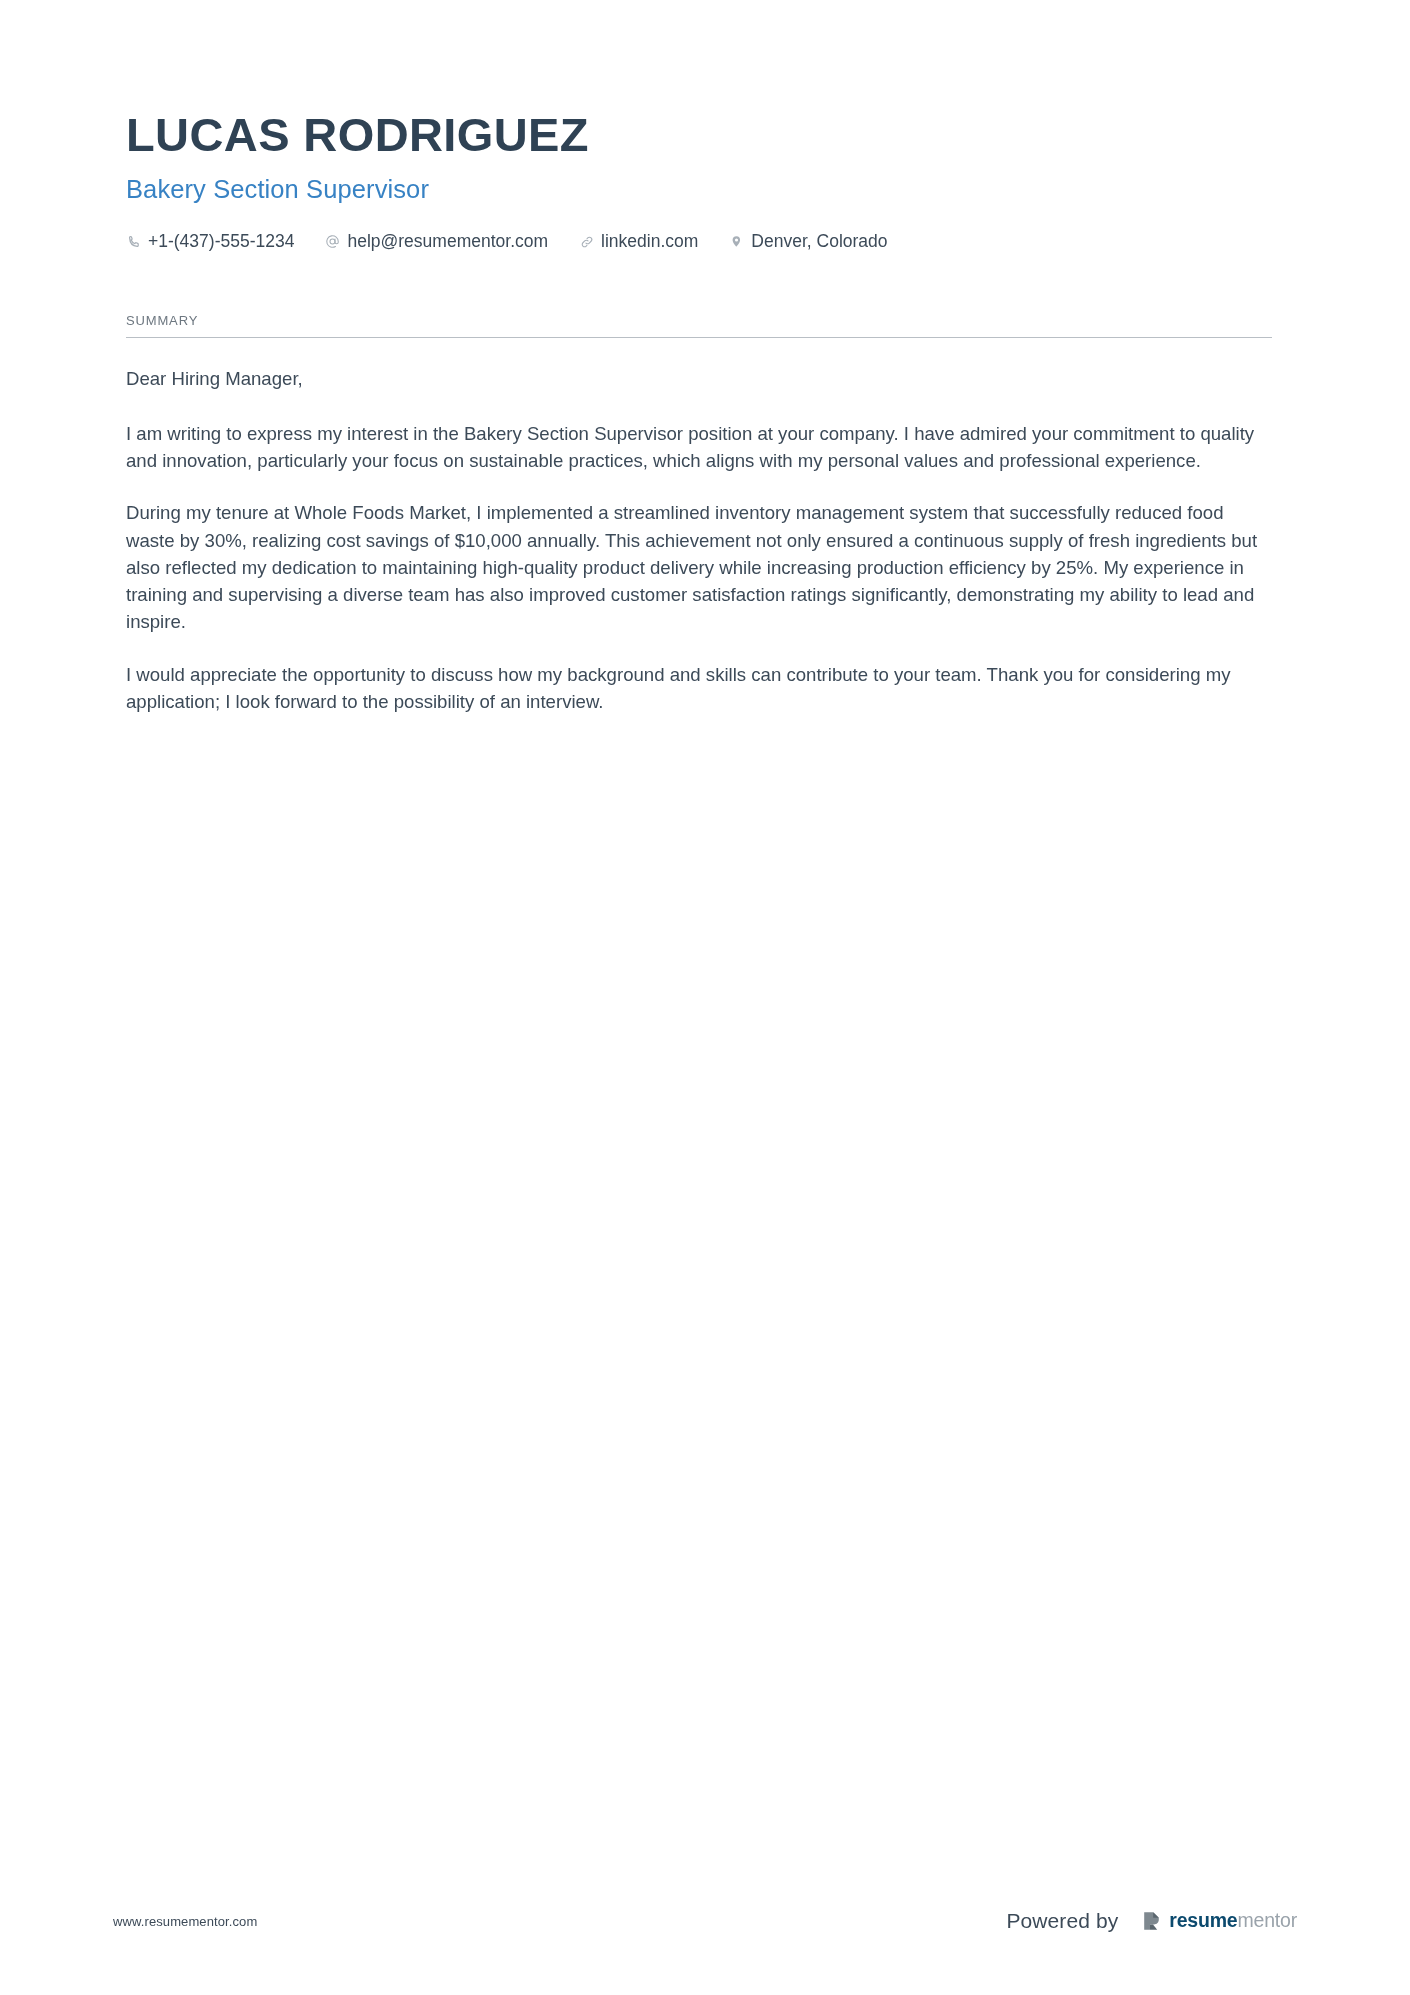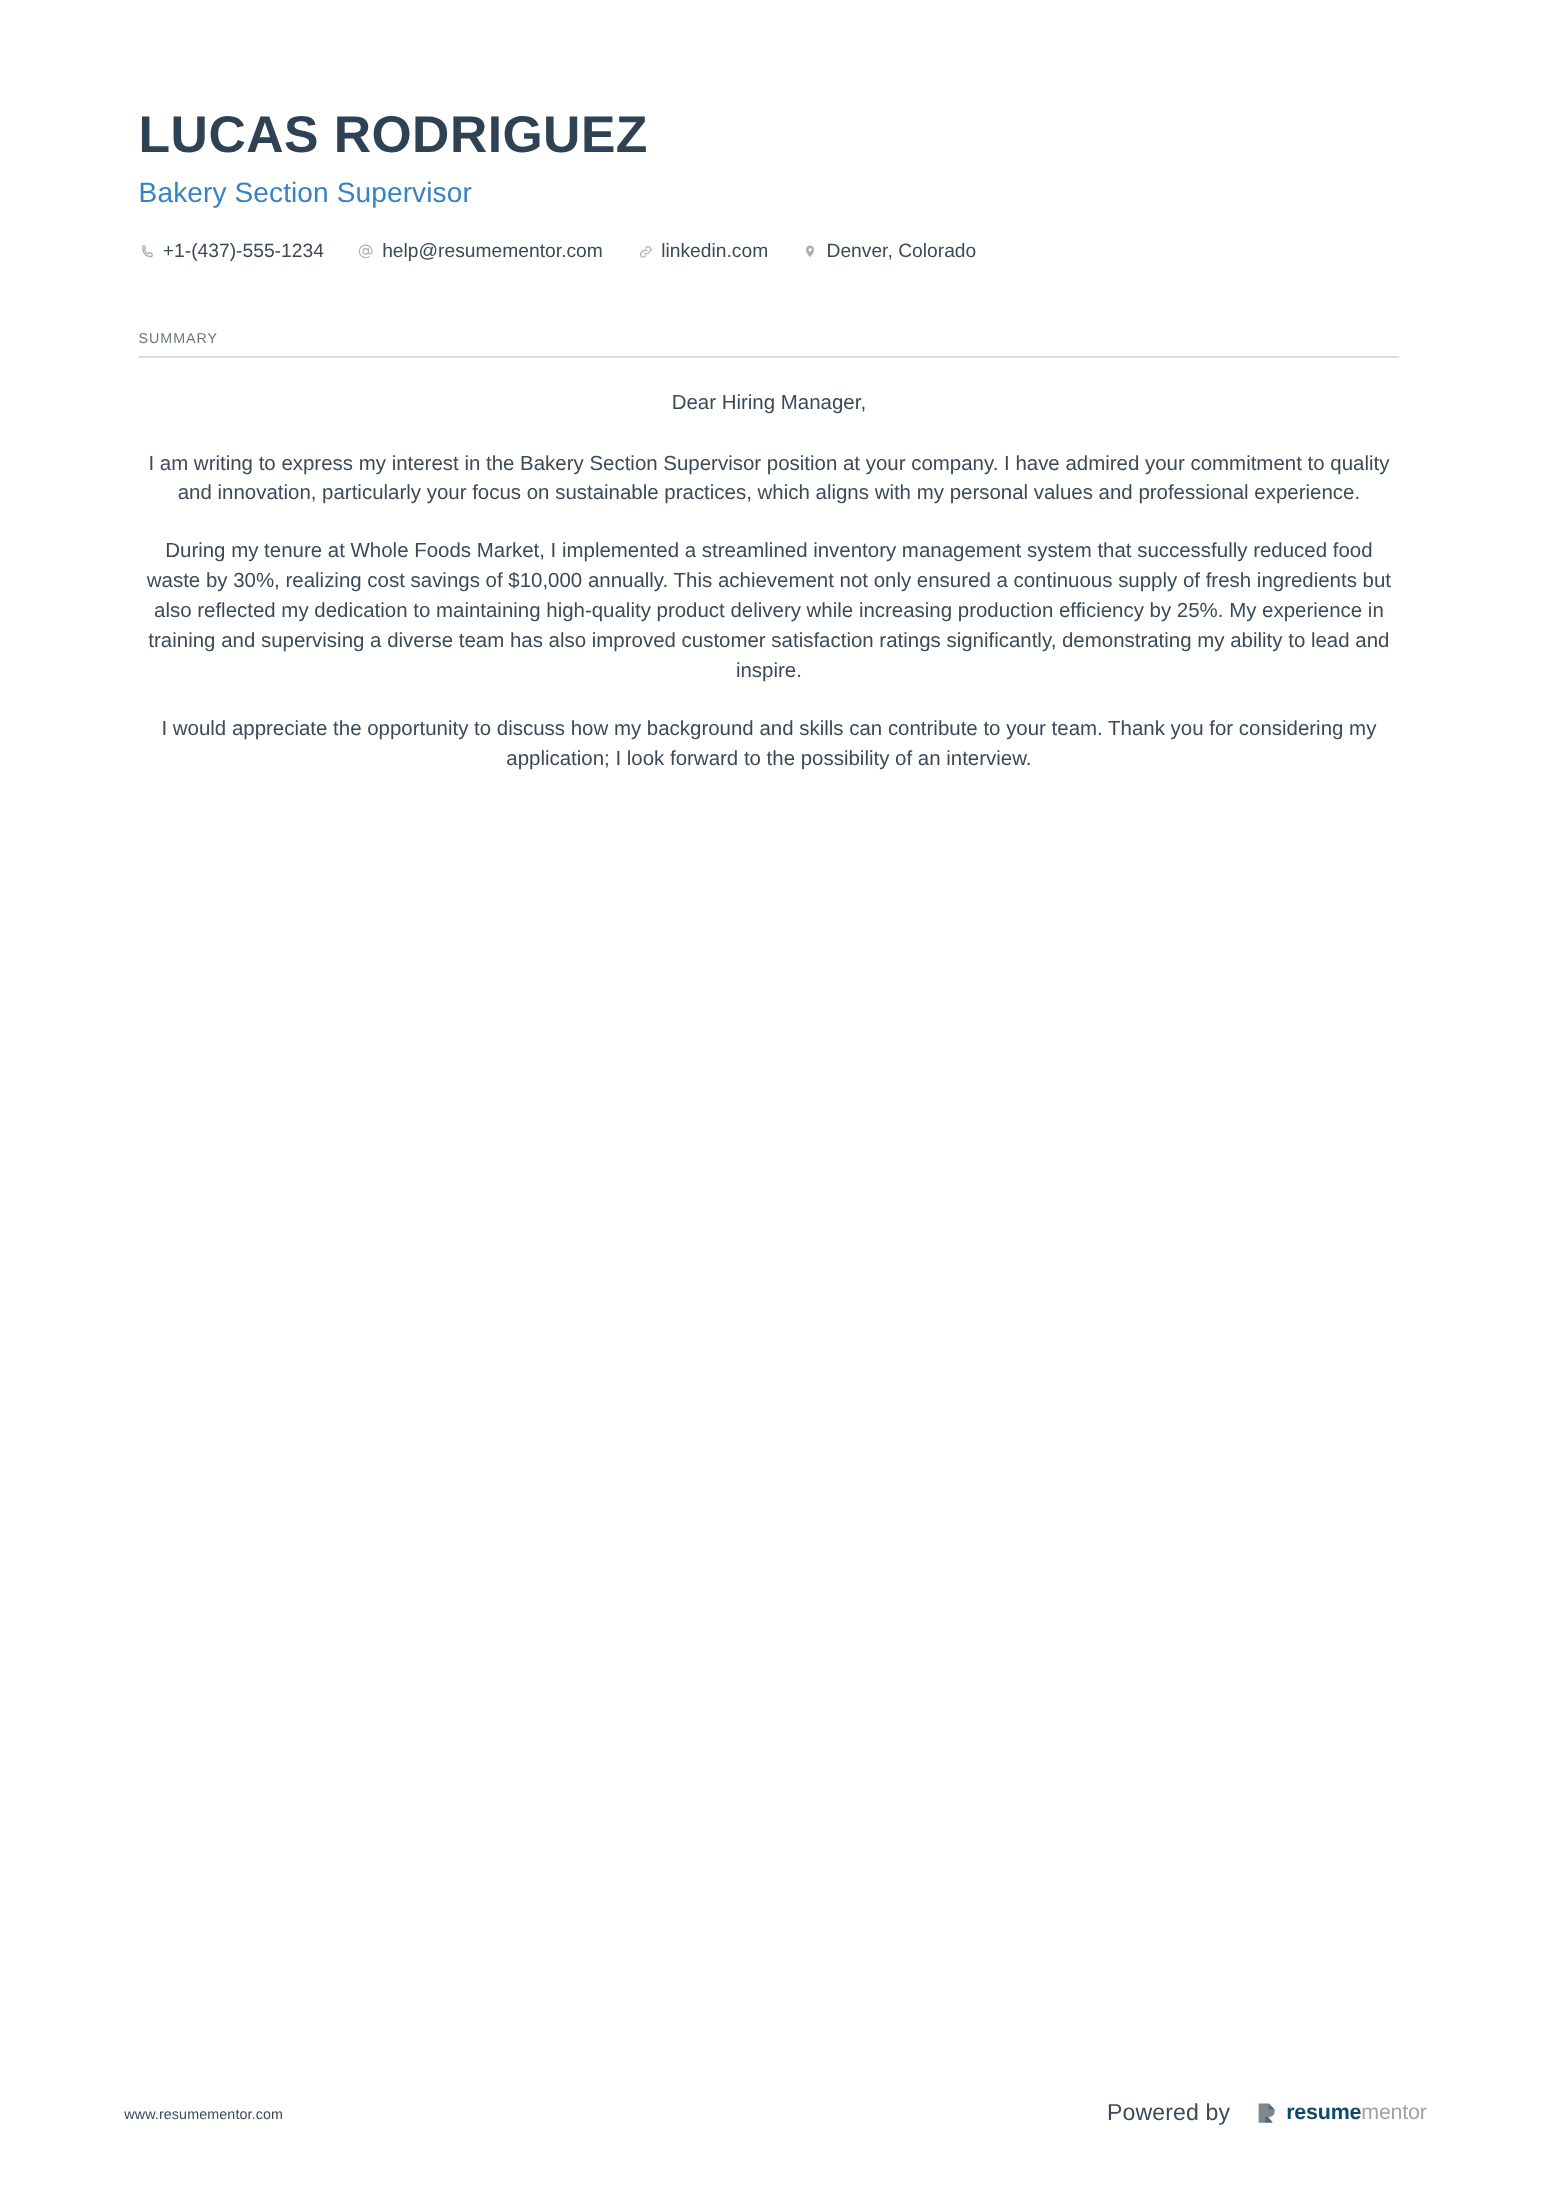--- a/index.html
+++ b/index.html
@@ -22,20 +22,21 @@
   .content {
     position: absolute;
     left: 126px;
     top: 0;
     width: 1146px;
   }
 
   
   .header {
     padding-top: 96px;
+    margin-top: 13px;
   }
   .name {
     font-size: 47px;
     font-weight: bold;
     letter-spacing: 0.4px;
     color: #2f4254;
     line-height: 1.12;
     margin: 0;
     text-transform: uppercase;
   }
@@ -96,21 +97,21 @@
     width: 100%;
     margin-bottom: 27px;
   }
 
   
   .letter p {
     font-size: 18.6px;
     line-height: 1.465;
     color: #3c4a58;
     margin: 0 0 25px 0;
-    text-align: center;
+    text-align: left;
   }
   .letter p:last-child { margin-bottom: 0; }
   .salutation { margin-bottom: 28px !important; }
 
   
   .footer {
     position: absolute;
     left: 113px;
     right: 113px;
     bottom: 62px;

